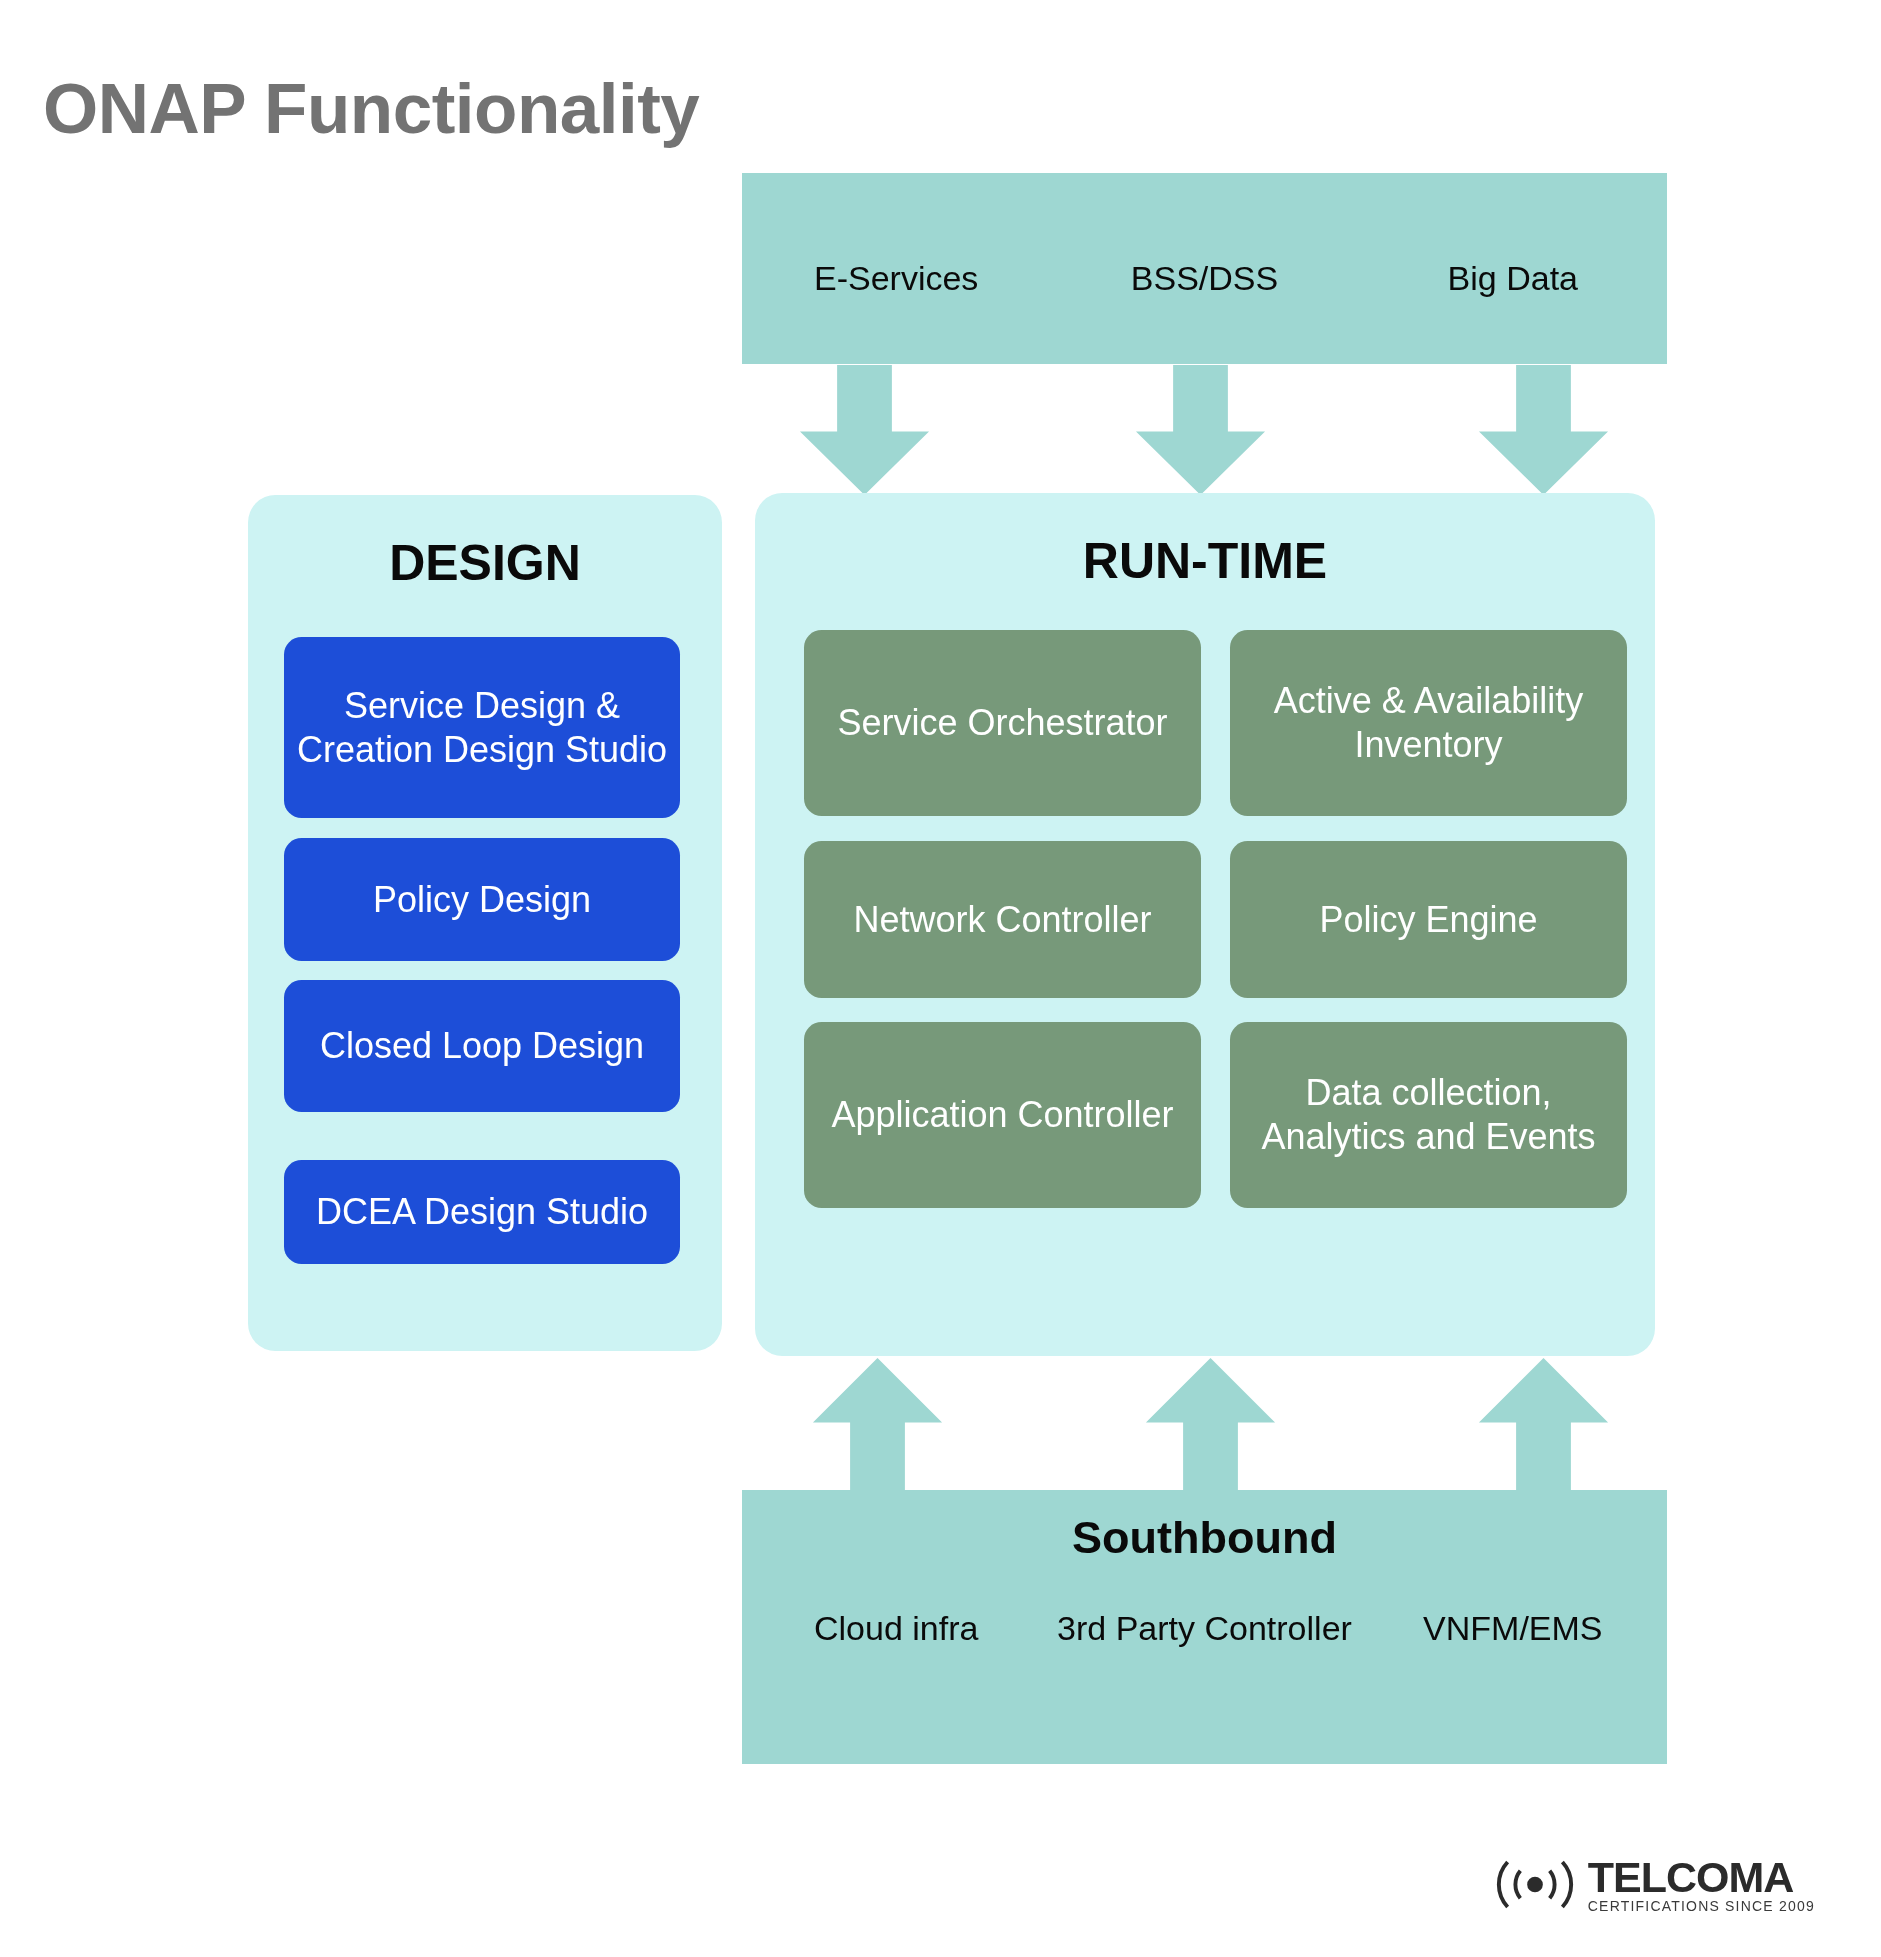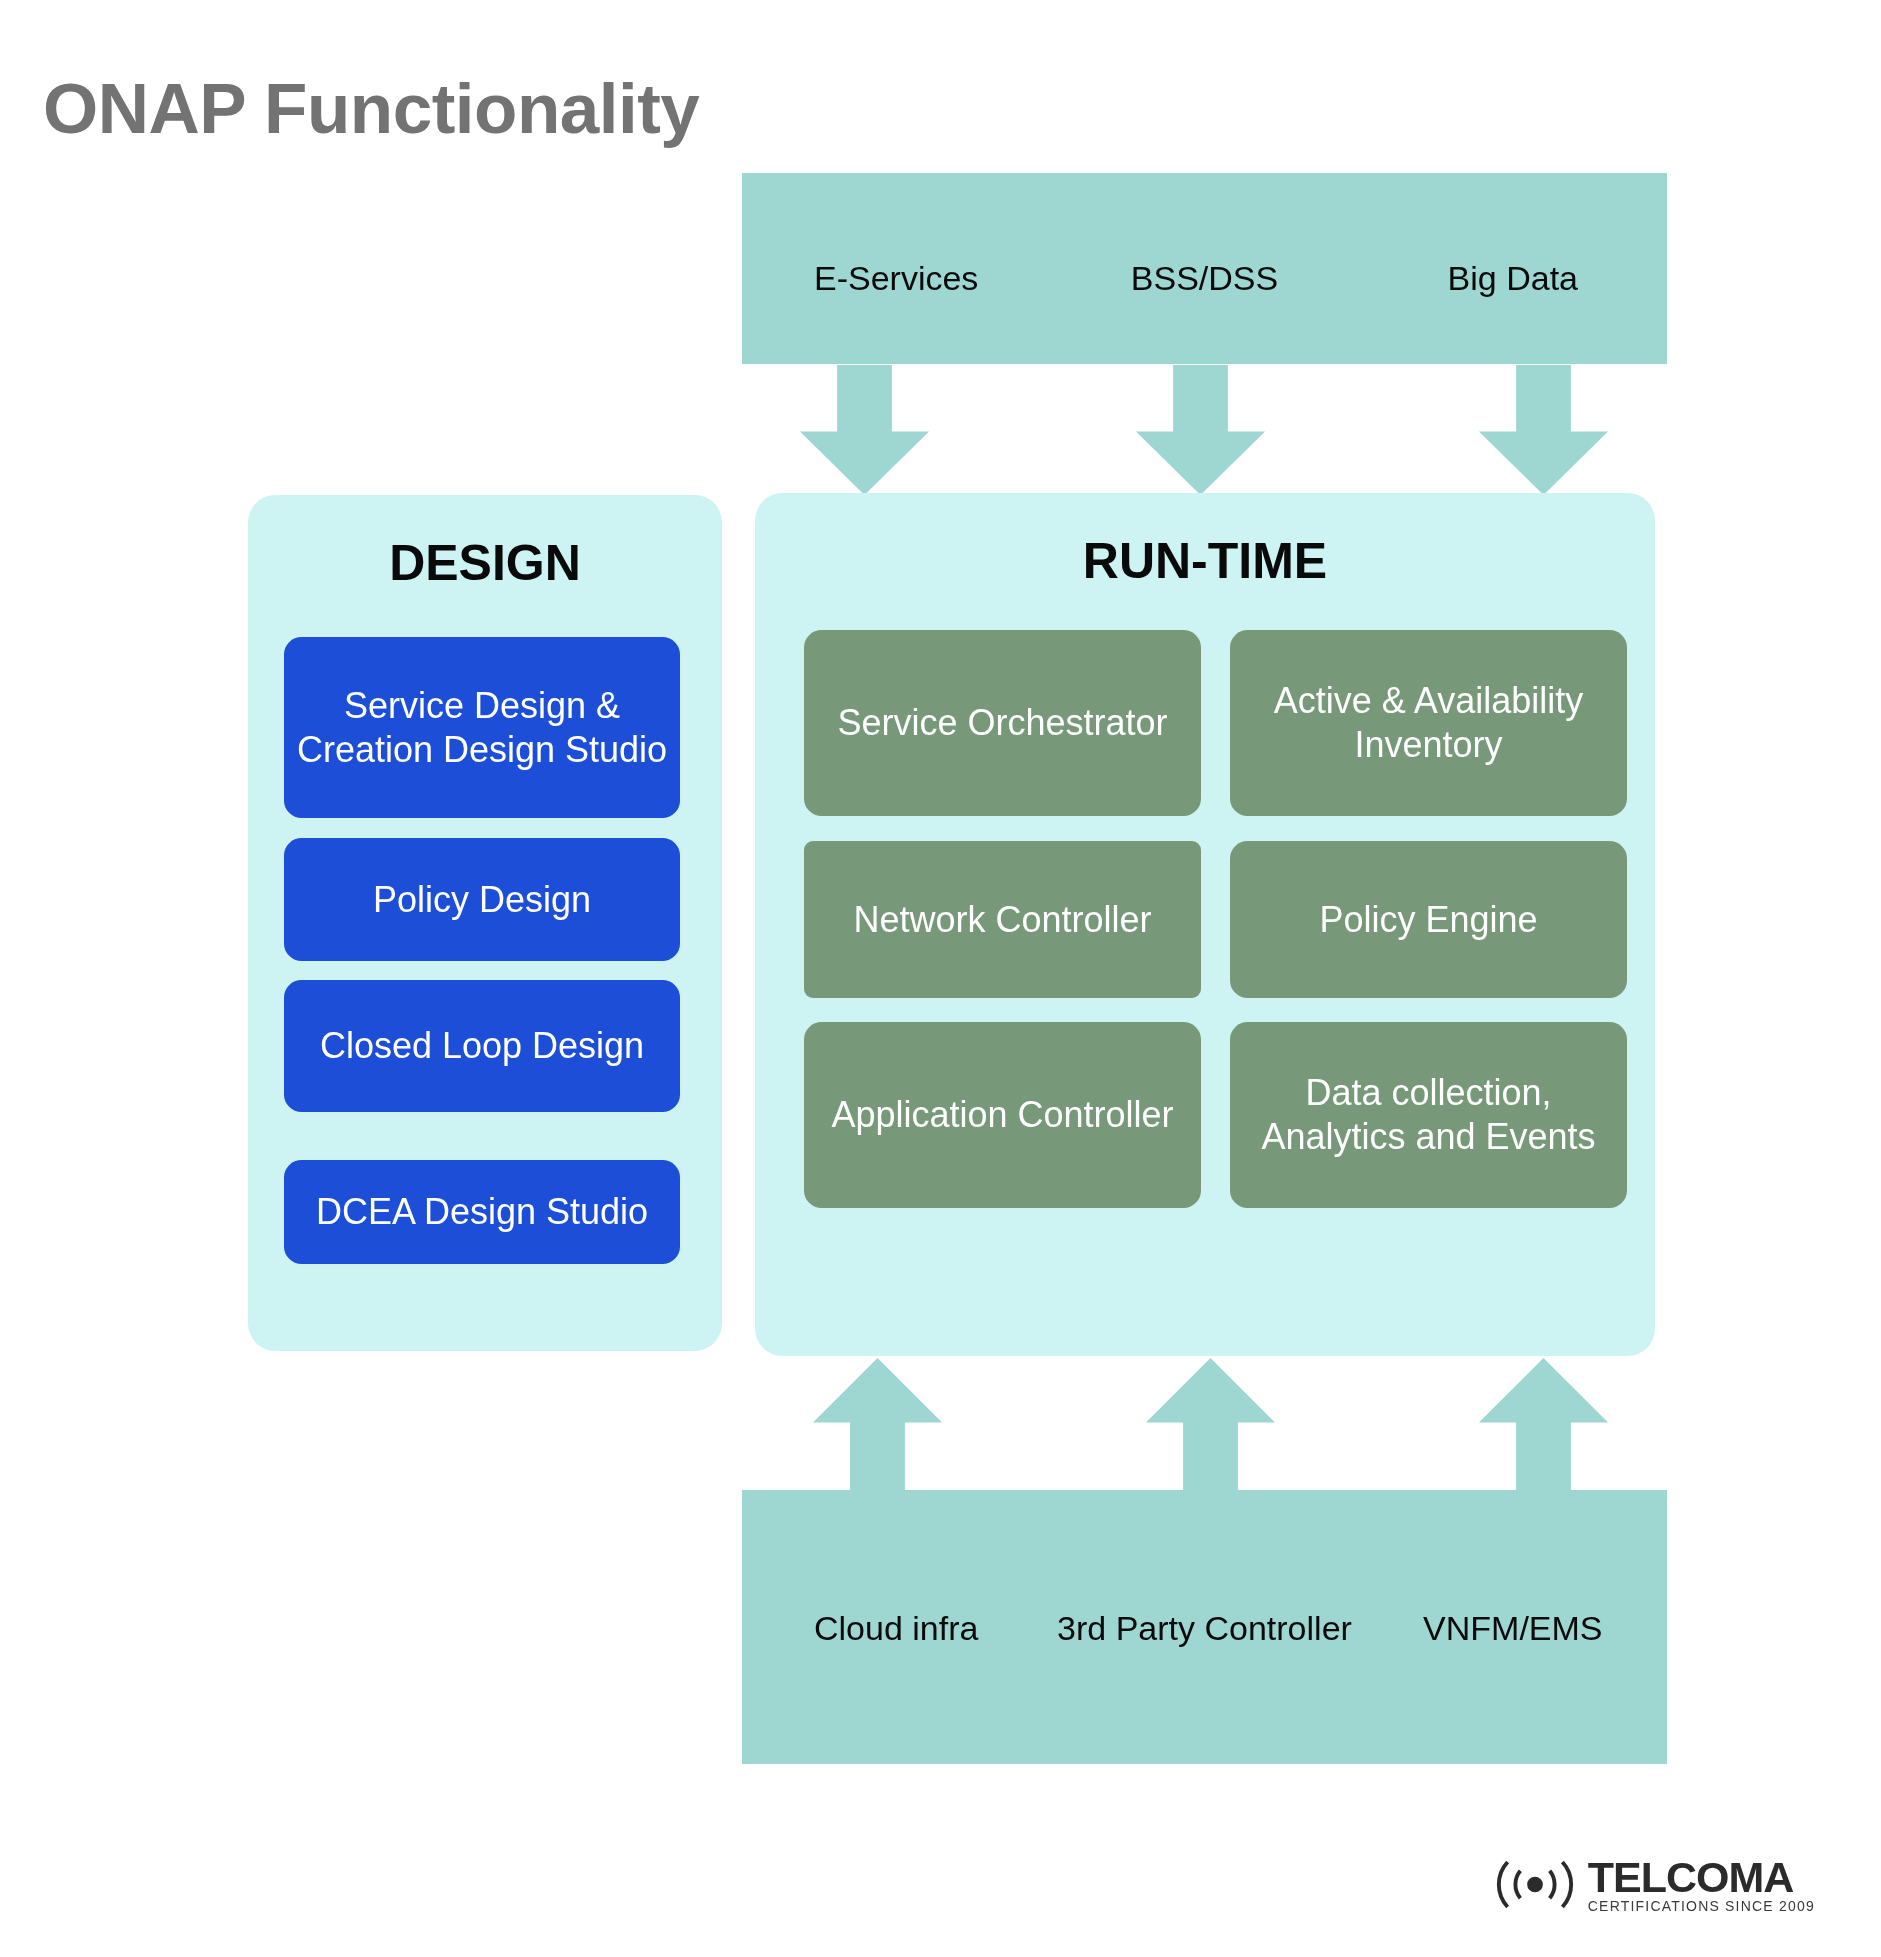--- a/index.html
+++ b/index.html
@@ -213,39 +213,40 @@
     <div class="design-box" style="top:142px; height:181px;">Service Design &amp; Creation Design Studio</div>
     <div class="design-box" style="top:343px; height:123px;">Policy Design</div>
     <div class="design-box" style="top:485px; height:132px;">Closed Loop Design</div>
     <div class="design-box" style="top:665px; height:104px;">DCEA Design Studio</div>
   </div>
 
   <div class="panel" id="runtime-panel">
     <div class="panel-title">RUN-TIME</div>
 
     <div class="rt-box rt-col-left" style="top:137px; height:186px;">Service Orchestrator</div>
-    <div class="rt-box rt-col-left" style="top:348px; height:157px;border-radius:9px;">Network Controller</div>
+    <div class="rt-box rt-col-left" style="top:348px; height:157px;">Network Controller</div>
     <div class="rt-box rt-col-left" style="top:529px; height:186px;">Application Controller</div>
 
     <div class="rt-box rt-col-right" style="top:137px; height:186px;">Active &amp; Availability Inventory</div>
     <div class="rt-box rt-col-right" style="top:348px; height:157px;">Policy Engine</div>
     <div class="rt-box rt-col-right" style="top:529px; height:186px;">Data collection, Analytics and Events</div>
   </div>
 
   <svg class="arrow-up" style="left:809px; top:1356px;" width="137" height="137" viewBox="0 0 140 140">
     <polygon points="70,2 136,68 98,68 98,138 42,138 42,68 4,68" fill="#9ed7d2"></polygon>
   </svg>
   <svg class="arrow-up" style="left:1142px; top:1356px;" width="137" height="137" viewBox="0 0 140 140">
     <polygon points="70,2 136,68 98,68 98,138 42,138 42,68 4,68" fill="#9ed7d2"></polygon>
   </svg>
   <svg class="arrow-up" style="left:1475px; top:1356px;" width="137" height="137" viewBox="0 0 140 140">
     <polygon points="70,2 136,68 98,68 98,138 42,138 42,68 4,68" fill="#9ed7d2"></polygon>
   </svg>
 
   <div id="southbound">
+    <div class="band-title">Southbound</div>
     <div class="band-items">
       <div class="band-item">Cloud infra</div>
       <div class="band-item">3rd Party Controller</div>
       <div class="band-item">VNFM/EMS</div>
     </div>
   </div>
 
   <div id="logo">
     <svg width="90" height="61" viewBox="0 0 92 62">
       <g fill="none" stroke="#2b2b2b" stroke-width="4">

